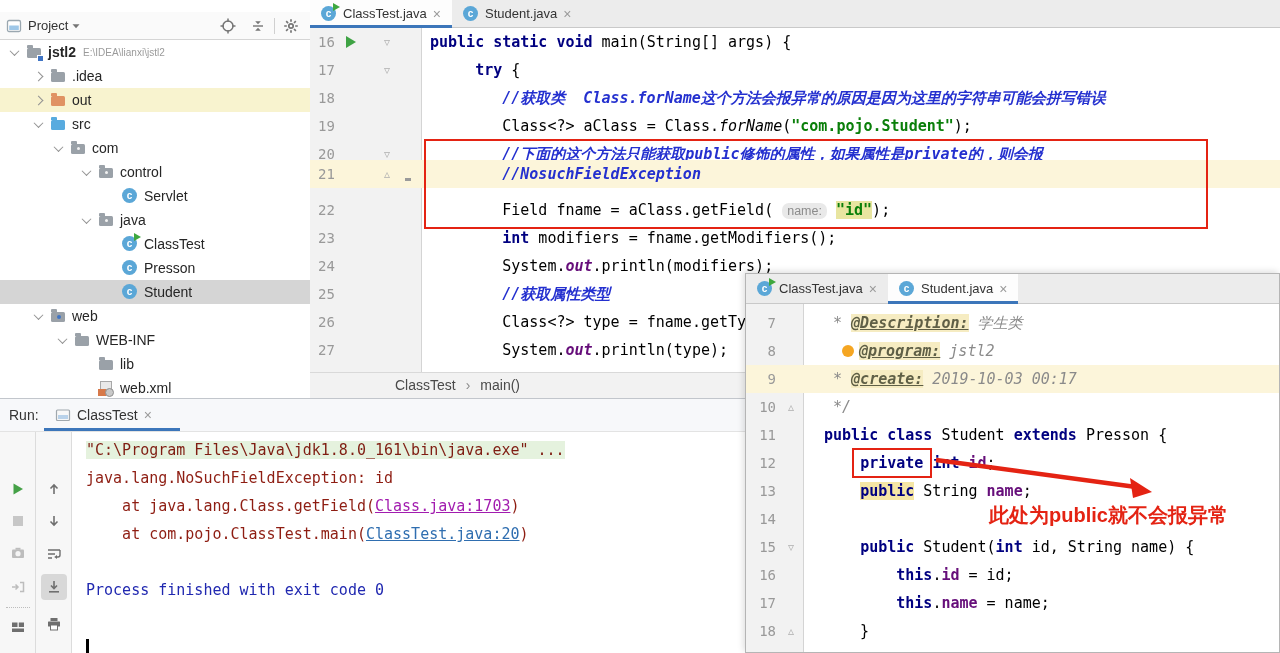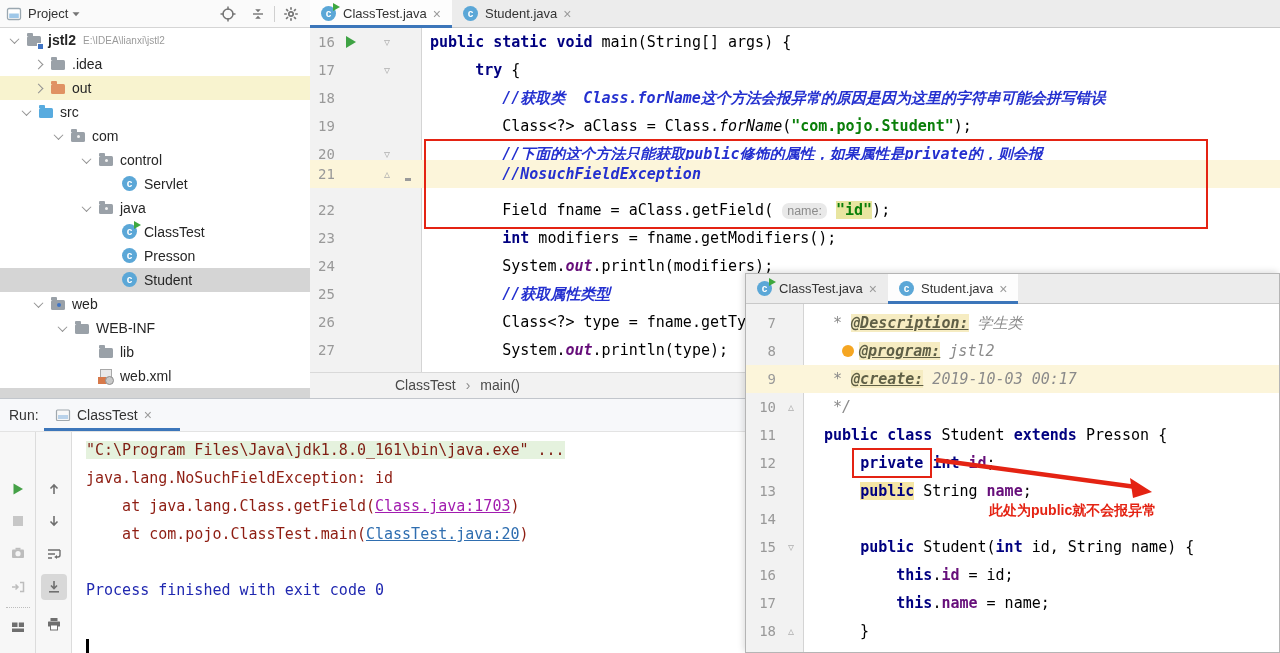--- a/index.html
+++ b/index.html
@@ -1,20 +1,20 @@
 <!DOCTYPE html>
 <html><head>
 <meta charset="utf-8">
 <style>
   * { box-sizing: border-box; margin: 0; padding: 0; }
   body { font-family: "Liberation Sans", sans-serif; background: #ffffff; }
   #app { position: relative; width: 1280px; height: 653px; background: #fff; overflow: hidden; }
 
   
-  #project-panel { position: absolute; left: 0; top: 0; width: 342px; height: 398px; background: #fff; border-right: 1px solid #c6c6c6; }
+  #project-panel { position: absolute; left: 0; top: 12px; width: 342px; height: 398px; background: #fff; border-right: 1px solid #c6c6c6; }
   .panel-header { position: absolute; left: 0; top: 0; right: 0; height: 28px; background: #fafafa; border-bottom: 1px solid #d5d5d5; display: flex; align-items: center; }
   .ph-title { font-size: 13px; color: #333; margin-left: 6px; }
   .ph-ico { width: 16px; height: 16px; display: inline-flex; align-items: center; justify-content: center; flex: none; }
   .ph-sep { width: 1px; height: 16px; background: #d0d0d0; margin: 0 8px; }
   #project-tree { position: absolute; left: 0; top: 28px; width: 100%; height: 370px; overflow: hidden; }
   .tree-row { position: relative; height: 24px; display: flex; align-items: center; font-size: 14px; color: #262626; white-space: nowrap; }
   .tree-row.row-yellow { background: #f8f3cf; }
   .tree-row.row-sel { background: #d5d5d5; }
   .chev { width: 7px; height: 7px; border-right: 1.6px solid #929292; border-bottom: 1.6px solid #929292; flex: none; }
   .chev.exp { transform: rotate(45deg) translate(-1px,-1px); }
@@ -100,21 +100,21 @@
   .cs-linkblue { color: #2f6eb0; text-decoration: underline; }
   .cs-proc { color: #2028b0; }
   #console-cursor { position: absolute; left: 14px; top: 207px; width: 3px; height: 18px; background: #000; }
 
   
   #overlay-window { position: absolute; left: 745px; top: 273px; width: 535px; height: 380px; background: #fff; border: 1px solid #b5b5b5; box-shadow: -2px -2px 6px rgba(0,0,0,0.12); }
   #overlay-tabs { height: 30px; }
   #overlay-code { position: absolute; left: 0; top: 30px; right: 0; bottom: 0; overflow: hidden; background: #fff; }
   #overlay-code .gutter-bg { width: 58px; }
   #ovl-arrow { position: absolute; left: 0; top: 0; z-index: 7; pointer-events: none; }
-  #ovl-note { position: absolute; left: 243px; top: 228px; font-size: 14px; font-weight: bold; color: #e42313; z-index: 7; white-space: nowrap; }
+  #ovl-note { position: absolute; left: 243px; top: 228px; font-size: 20px; font-weight: bold; color: #e42313; z-index: 7; white-space: nowrap; }
 </style>
 </head>
 <body>
 
 <div id="app">
 
   <aside id="project-panel">
     <div class="panel-header">
       <span class="ph-ico" style="margin-left:6px" id="ph-tool-icon">
           <svg width="16" height="16" viewBox="0 0 16 16">
@@ -178,21 +178,21 @@
         </div>
         <div class="tree-row row-yellow" style="padding-left: 30px;">
           <span class="chev-slot">
             <span class="chev col"></span>
           </span>
           <span class="t-ic">
             <span class="fold-shape fold-orange"></span>
           </span>
           <span class="t-label">out</span>
         </div>
-        <div class="tree-row" style="padding-left: 18px;">
+        <div class="tree-row" style="padding-left: 30px;">
           <span class="chev-slot">
             <span class="chev exp"></span>
           </span>
           <span class="t-ic">
             <span class="fold-shape fold-blue"></span>
           </span>
           <span class="t-label">src</span>
         </div>
         <div class="tree-row" style="padding-left: 50px;">
           <span class="chev-slot">

